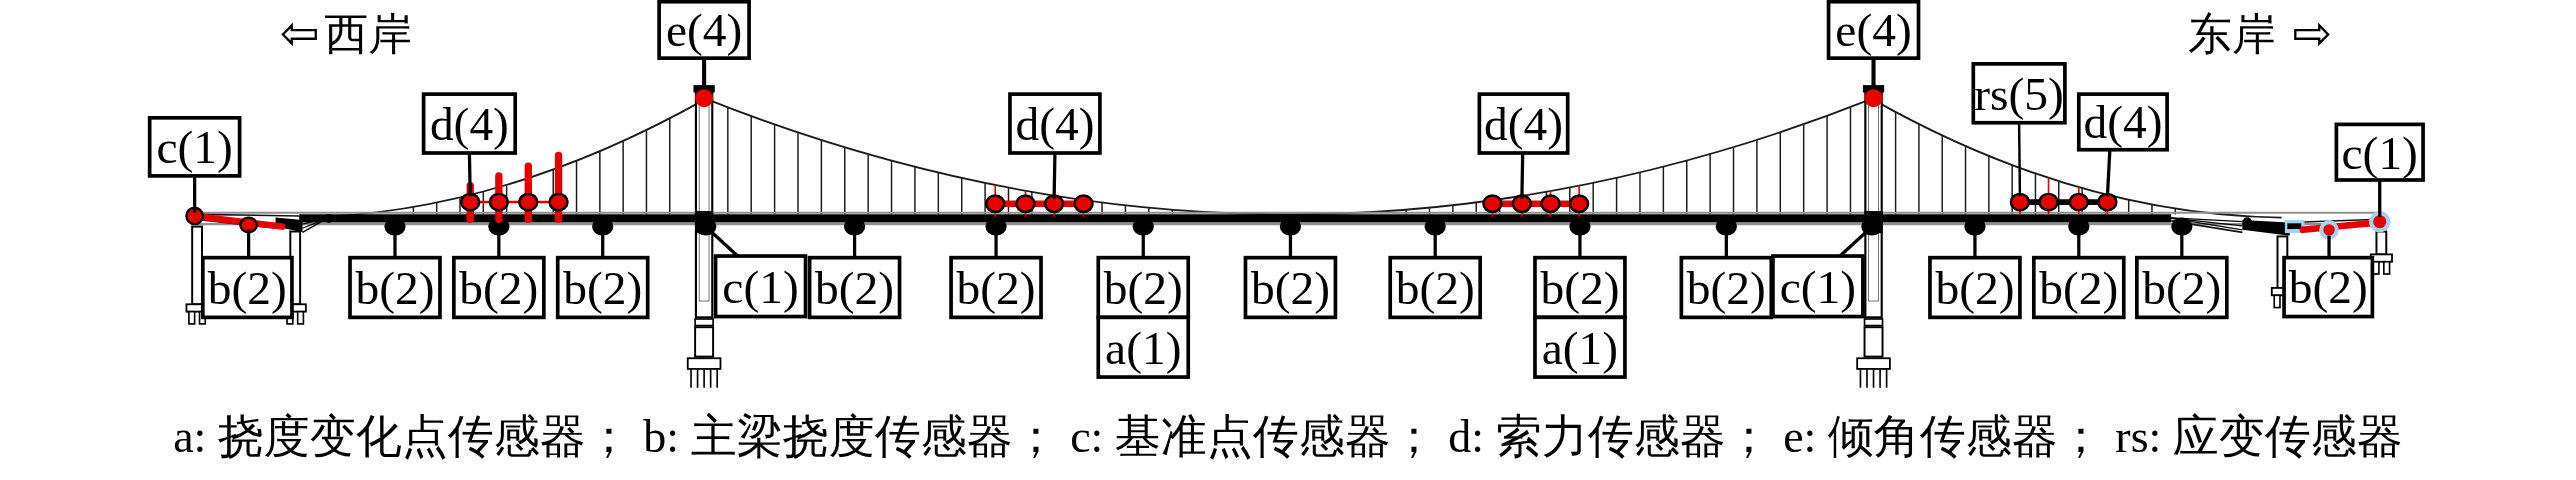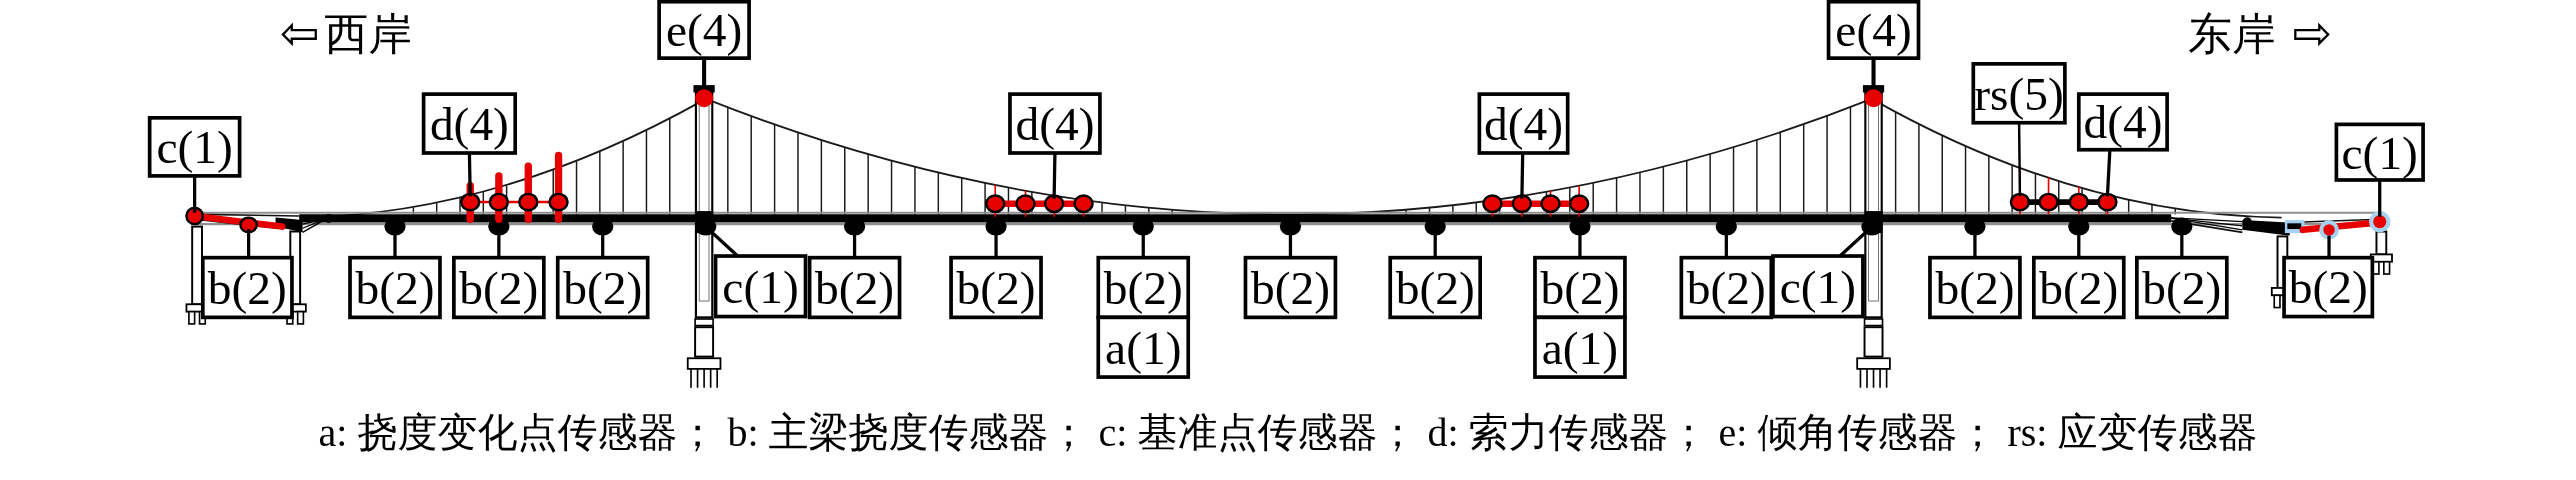--- a/index.html
+++ b/index.html
@@ -19,21 +19,21 @@
     font-family:"Liberation Serif","DejaVu Serif",serif;
   }
   .banner .arrow{font-size:47px;font-family:"DejaVu Sans",sans-serif;}
   .banner-west{left:280px;}
   .banner-west .arrow{margin-right:4.9px;}
   .banner-east{left:2188px;}
   .banner-east .arrow{margin-left:16.4px;}
   .legend{
     position:absolute;top:409px;left:0;width:100%;
     text-align:center;
-    font-size:40px;line-height:1.2;
+    font-size:46px;line-height:1.2;
     font-family:"Liberation Serif","DejaVu Serif",serif;
   }
 </style>
 </head>
 <body>
 
 <div class="stage">
 
   <svg id="bridge" width="2576" height="481" viewBox="0 0 3150 588">
       <path d="M366,266 Q609,263 861,122" fill="none" stroke="#1a1a1a" stroke-width="2.2"></path>

